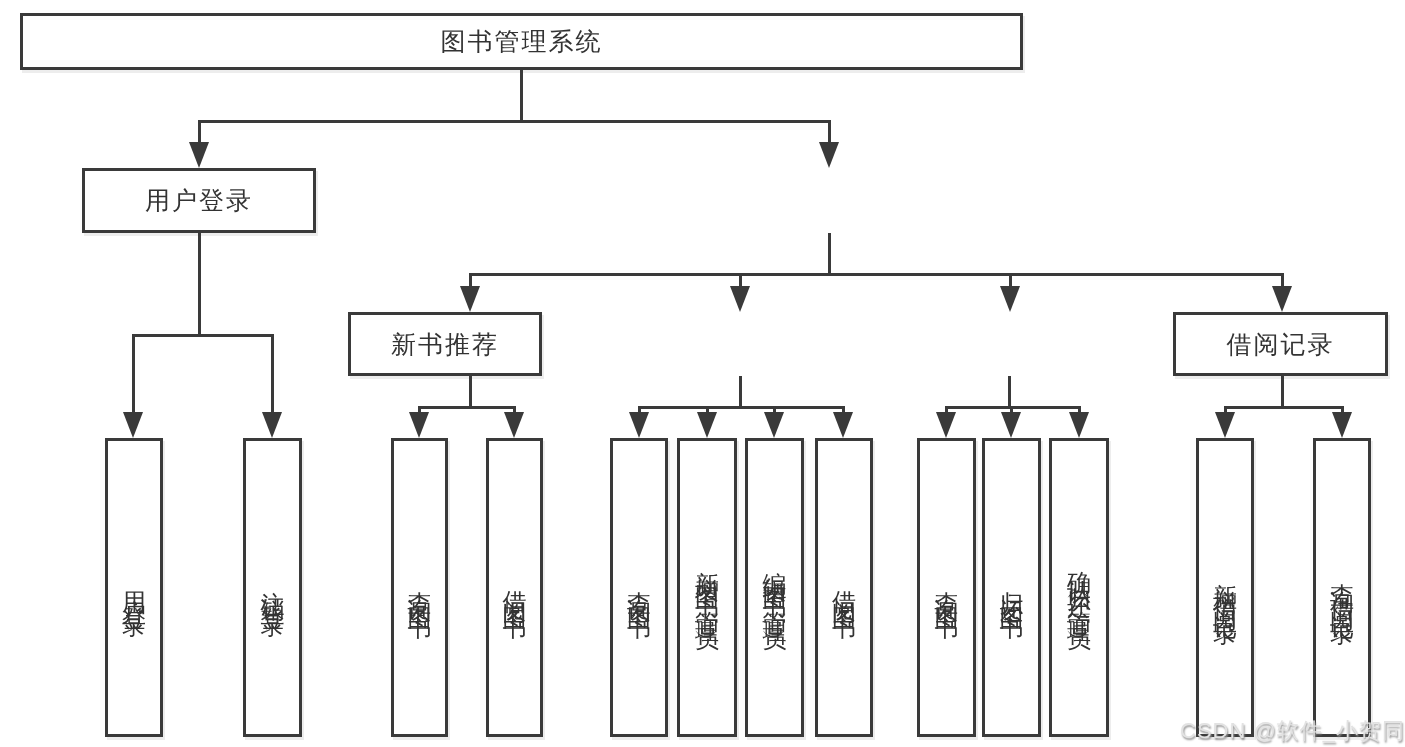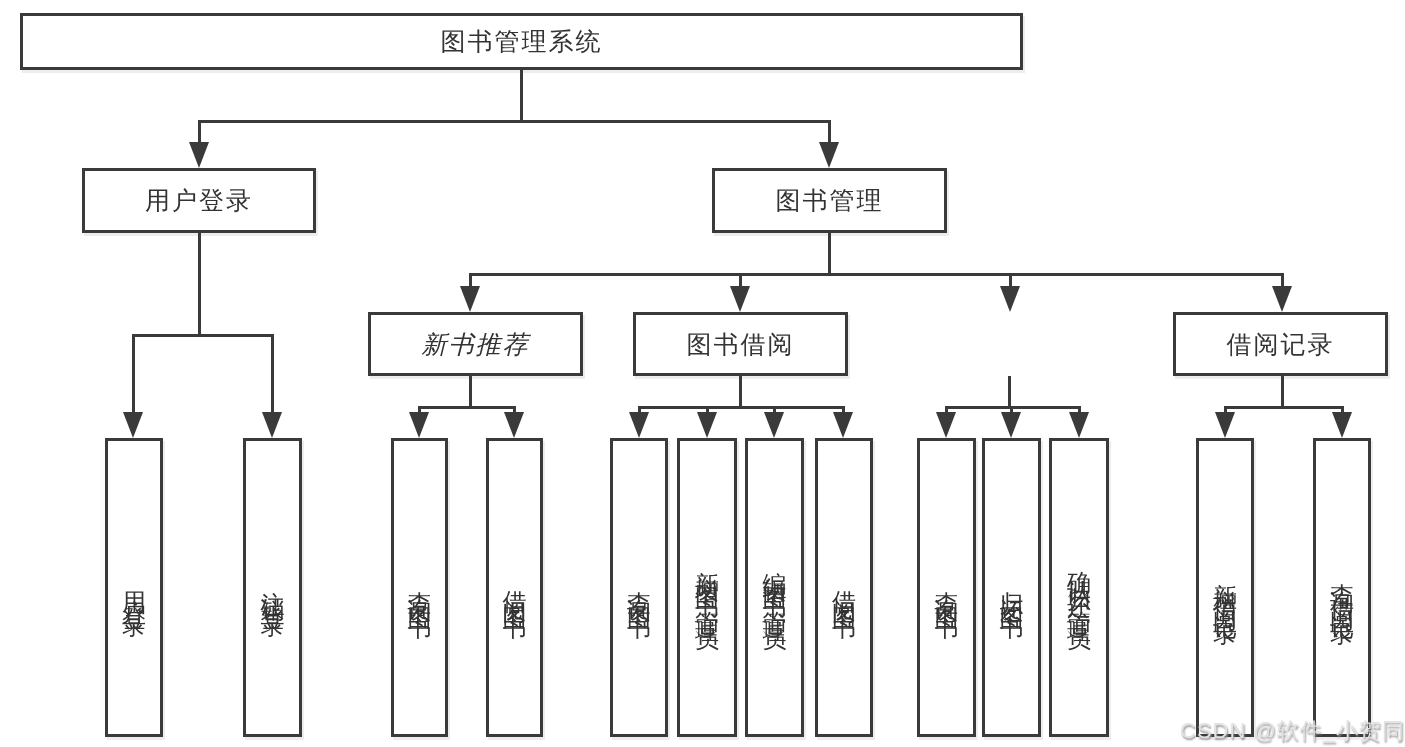--- a/index.html
+++ b/index.html
@@ -63,47 +63,41 @@
   <div class="vline" style="left:520px;top:70px;height:50px;"></div>
   <div class="hline" style="left:198px;top:120px;width:632px;"></div>
   <div class="vline" style="left:198px;top:120px;height:24px;"></div>
   <div class="ahead" style="left:189px;top:142px;"></div>
   <div class="vline" style="left:828px;top:120px;height:24px;"></div>
   <div class="ahead" style="left:819px;top:142px;"></div>
 
   <div class="box hlabel" style="left:82px;top:168px;width:234px;height:65px;">
     <span>用户登录</span>
   </div>
-  <div class="box hlabel" style="left:712px;top:168px;width:235px;height:65px;">
-    <span>图书管理</span>
-  </div>
 
   <div class="vline" style="left:198px;top:233px;height:101px;"></div>
   <div class="hline" style="left:132px;top:334px;width:142px;"></div>
   <div class="vline" style="left:132px;top:334px;height:78px;"></div>
   <div class="ahead" style="left:123px;top:412px;"></div>
   <div class="vline" style="left:271px;top:334px;height:78px;"></div>
   <div class="ahead" style="left:262px;top:412px;"></div>
 
   <div class="vline" style="left:828px;top:233px;height:40px;"></div>
   <div class="hline" style="left:469px;top:273px;width:815px;"></div>
   <div class="vline" style="left:469px;top:273px;height:14px;"></div>
   <div class="ahead" style="left:460px;top:286px;"></div>
   <div class="vline" style="left:739px;top:273px;height:14px;"></div>
   <div class="ahead" style="left:730px;top:286px;"></div>
   <div class="vline" style="left:1009px;top:273px;height:14px;"></div>
   <div class="ahead" style="left:1000px;top:286px;"></div>
   <div class="vline" style="left:1281px;top:273px;height:14px;"></div>
   <div class="ahead" style="left:1272px;top:286px;"></div>
 
-  <div class="box hlabel" style="left:368px;top:312px;width:215px;height:64px;font-style:italic;">
+  <div class="box hlabel" style="left:348px;top:312px;width:194px;height:64px;">
     <span>新书推荐</span>
-  </div>
-  <div class="box hlabel" style="left:633px;top:312px;width:215px;height:64px;">
-    <span>图书借阅</span>
   </div>
   <div class="box hlabel" style="left:1173px;top:312px;width:215px;height:64px;">
     <span>借阅记录</span>
   </div>
 
   <div class="vline" style="left:469px;top:376px;height:30px;"></div>
   <div class="hline" style="left:418px;top:406px;width:98px;"></div>
   <div class="vline" style="left:418px;top:406px;height:8px;"></div>
   <div class="ahead" style="left:409px;top:412px;"></div>
   <div class="vline" style="left:513px;top:406px;height:8px;"></div>

